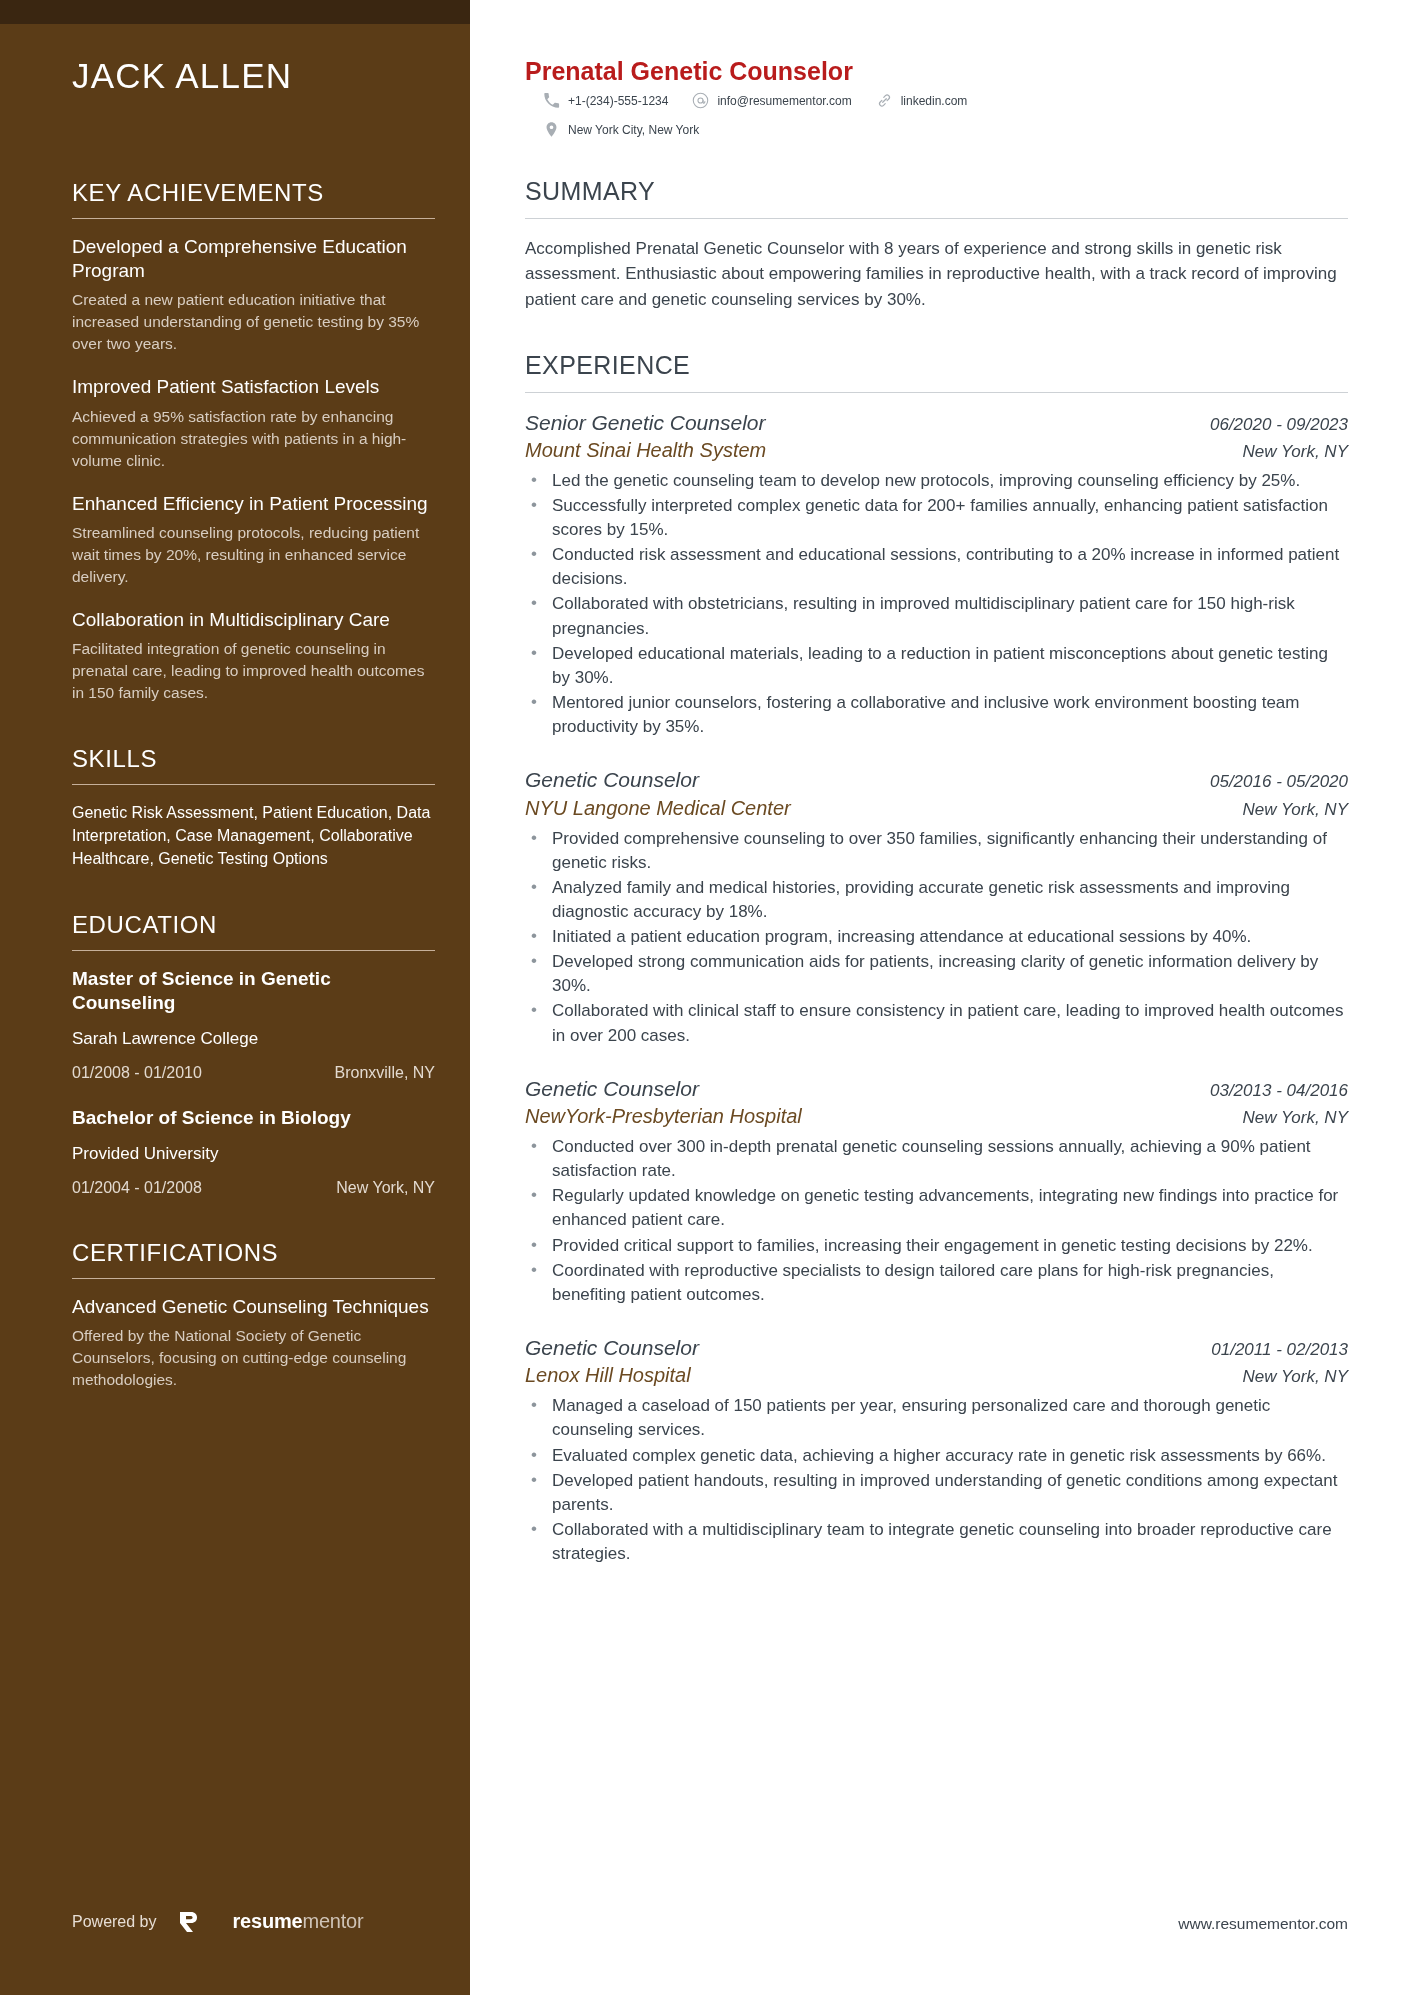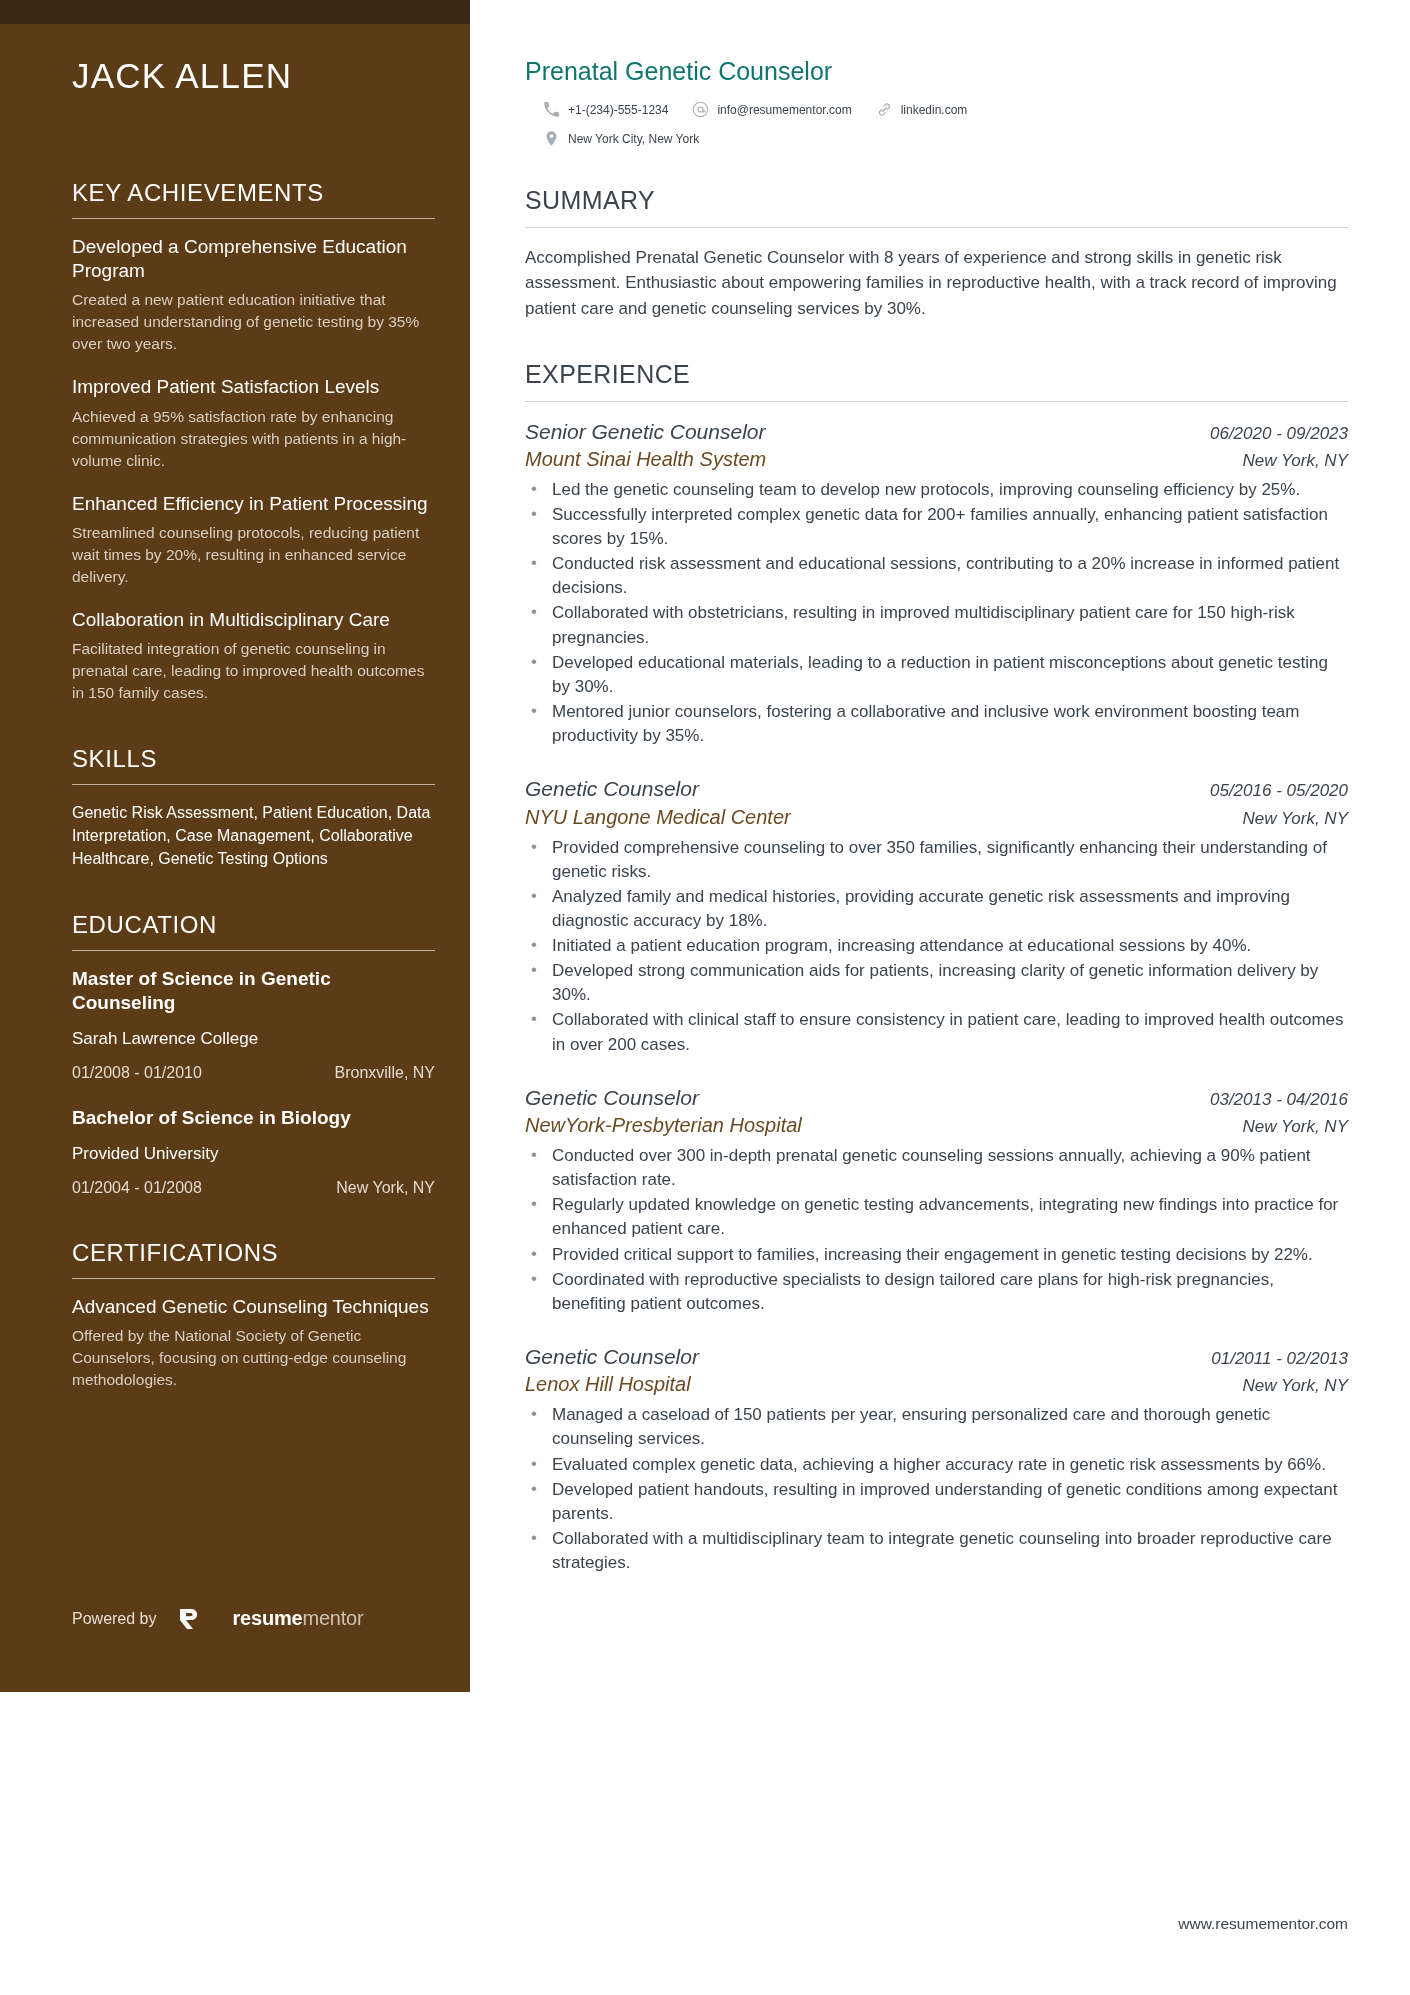--- a/index.html
+++ b/index.html
@@ -23,21 +23,21 @@
     left: 0; top: 0;
     width: 470px;
     height: 24px;
     background: #3a2611;
   }
   
   .sidebar {
     position: absolute;
     left: 0; top: 0;
     width: 470px;
-    height: 1692px;
+    height: 1995px;
     background: #5b3c17;
     box-sizing: border-box;
     padding: 16px;
   }
   .sidebar-inner {
     position: absolute;
     left: 72px;
     top: 0;
     width: 363px;
   }
@@ -155,25 +155,25 @@
   .main {
     position: absolute;
     left: 470px;
     top: 0;
     width: 940px;
     height: 1995px;
     box-sizing: border-box;
     padding: 56px 62px 0 55px;
   }
   .job-title-head {
-    color: #0f766e;
+    color: #b91c1c;
     font-size: 25px;
-    font-weight: 400;
+    font-weight: 700;
     line-height: 1.2;
-    margin-bottom: 15px;
+    margin-bottom: 6px;
   }
   .contact-row {
     display: flex;
     flex-wrap: wrap;
     align-items: flex-end;
     column-gap: 24px;
     row-gap: 6px;
     color: #3b444d;
     font-size: 12px;
     padding-left: 18px;

